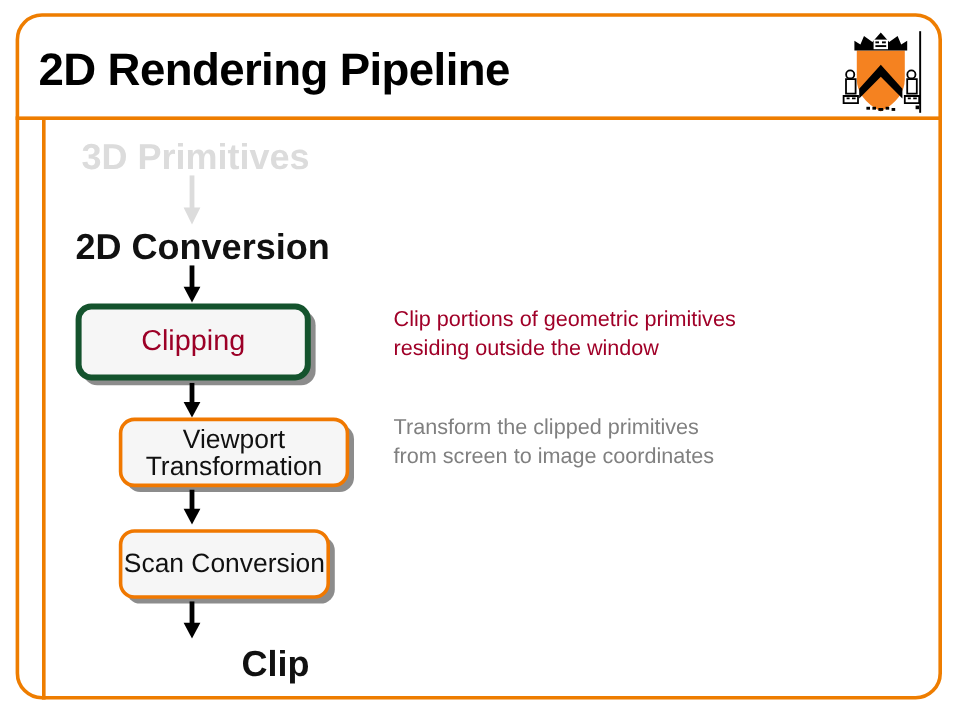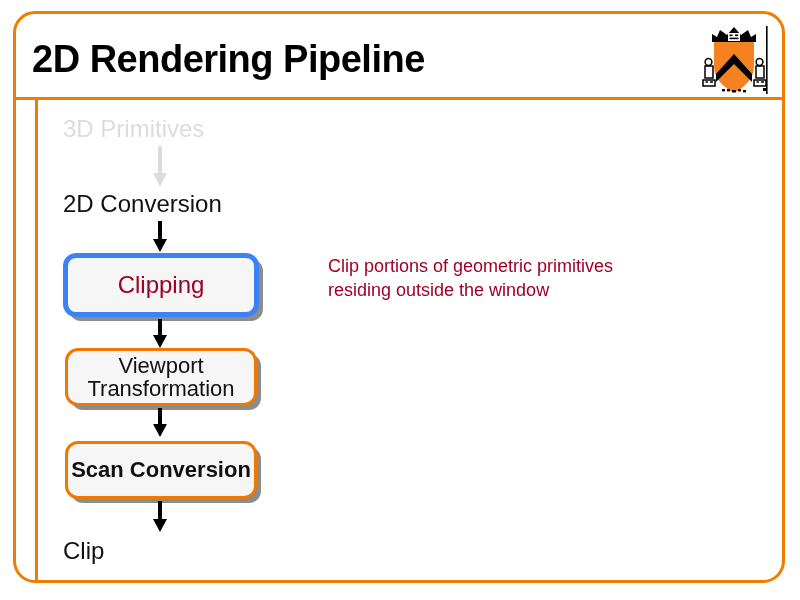--- a/index.html
+++ b/index.html
@@ -66,23 +66,24 @@
     position: absolute;
     left: 700px;
     top: 24px;
     width: 78px;
     height: 76px;
   }
 
   
   .flow-label {
     position: absolute;
-    font-size: 24px;
+    font-size: 30px;
     white-space: nowrap;
-    text-align: left;
+    text-align: right;
+    font-weight: bold;
   }
   .flow-label.faded { color: #dcdcdc; }
   .flow-label.solid { color: #111111; }
 
   
   .arrow {
     position: absolute;
     width: 20px;
   }
 
@@ -93,28 +94,29 @@
     background: #f6f6f6;
     border-radius: 13px;
     display: flex;
     align-items: center;
     justify-content: center;
     text-align: center;
     line-height: 1.06;
     box-shadow: 5px 5px 0 -1px rgba(120,120,120,0.85);
   }
   .stage.highlight {
-    border: 5px solid #3b82f6;
+    border: 5px solid #14532d;
     color: #9c0027;
     font-size: 24px;
   }
   .stage.normal {
     border: 3px solid #f07800;
     color: #111111;
     font-size: 22px;
+    margin-left: 34px;
   }
 
   
   .desc {
     position: absolute;
     font-size: 18px;
     line-height: 1.32;
     white-space: pre-line;
   }
   .desc.accent { color: #a00028; }
@@ -202,30 +204,32 @@
   <div class="stage normal" style="left:65px; top:348px; width:192px; height:58px;">Viewport
 Transformation</div>
 
   <div class="arrow" style="left:150px; top:408px;">
     <svg width="20" height="30" viewBox="0 0 20 30" xmlns="http://www.w3.org/2000/svg">
       <line x1="10" y1="0" x2="10" y2="19" stroke="#000000" stroke-width="4"></line>
       <polygon points="10,29 3,16 17,16" fill="#000000"></polygon>
     </svg>
   </div>
 
-  <div class="stage normal" style="left:65px; top:441px; width:192px; height:58px;font-weight:bold;">Scan
+  <div class="stage normal" style="left:65px; top:441px; width:176px; height:58px;">Scan
 Conversion</div>
 
   <div class="arrow" style="left:150px; top:501px;">
     <svg width="20" height="32" viewBox="0 0 20 32" xmlns="http://www.w3.org/2000/svg">
       <line x1="10" y1="0" x2="10" y2="21" stroke="#000000" stroke-width="4"></line>
       <polygon points="10,31 3,18 17,18" fill="#000000"></polygon>
     </svg>
   </div>
 
   <div class="flow-label solid" style="left:63px; top:537px; width:195px;">Clip</div>
 
   <div class="desc accent" style="left:328px; top:255px; width:440px;">Clip portions of geometric primitives
 residing outside the window</div>
 
+  <div class="desc muted" style="left:328px; top:345px; width:440px;">Transform the clipped primitives
+from screen to image coordinates</div>
 
 
 </div>
 
 </body></html>

